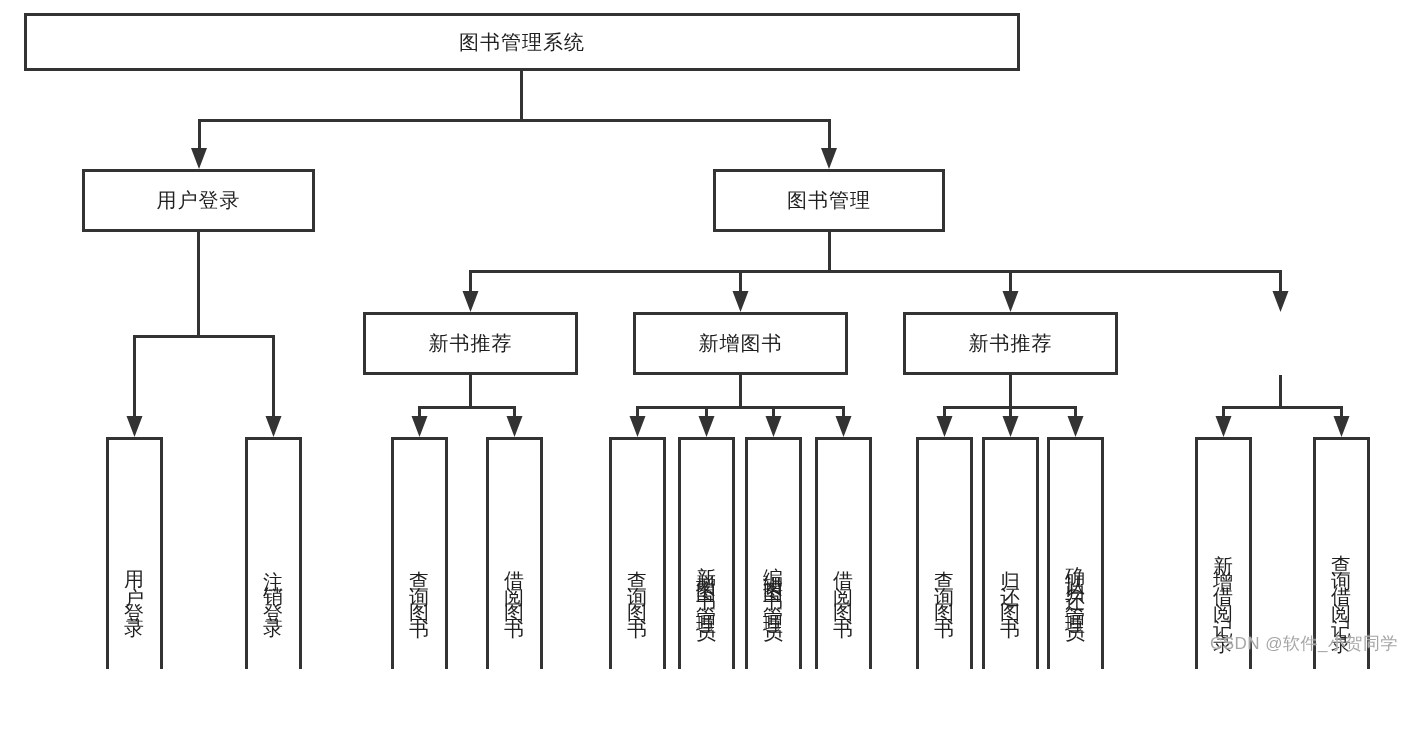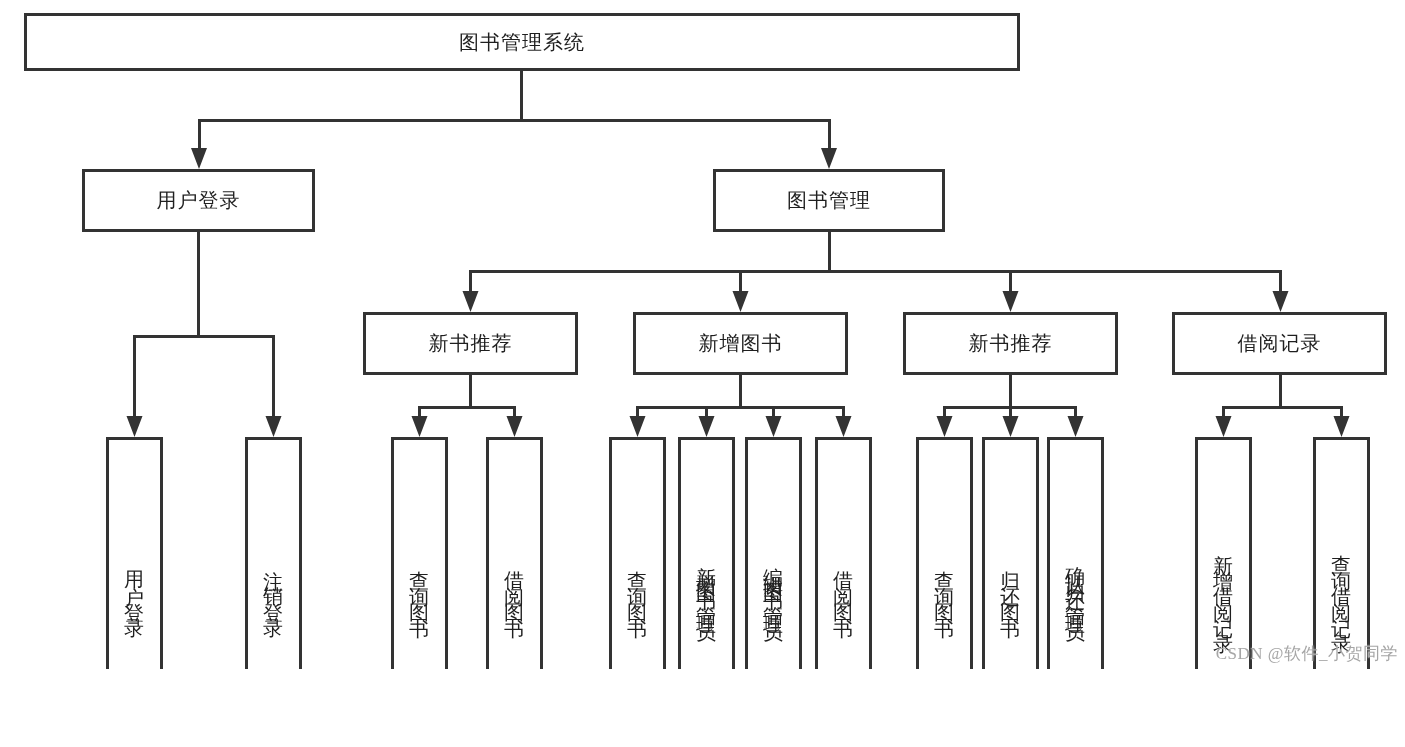--- a/index.html
+++ b/index.html
@@ -35,28 +35,27 @@
     font-size:20px;
     line-height:1;
     letter-spacing:16px;
     color:#1f1f1f;
     white-space:nowrap;
   }
   .vtext.long{letter-spacing:8px;}
   .watermark{
     position:absolute;
     right:7px;
-    bottom:4px;
+    bottom:14px;
     font-size:17px;
     color:#a6a6a6;
     letter-spacing:0.5px;
     z-index:3;
     white-space:nowrap;
     text-shadow:0 0 2px #ffffff;
-    font-family:Liberation Serif, serif;
   }
 </style>
 </head>
 <body>
 
 <div class="canvas">
 
   <svg class="connectors" width="1405" height="747" viewBox="0 0 1405 747" aria-hidden="true">
     <path fill="none" stroke="#333333" stroke-width="3" d="M521.5 71 L521.5 122
              M199.5 151 L199.5 120.5 L829.5 120.5 L829.5 151
@@ -110,23 +109,20 @@
 
   <div class="box" style="left:713px;top:169px;width:232px;height:63px">
     <span class="hlabel">图书管理</span>
   </div>
   <div class="box" style="left:633px;top:312px;width:215px;height:63px">
     <span class="hlabel">新增图书</span>
   </div>
   <div class="box" style="left:903px;top:312px;width:215px;height:63px">
     <span class="hlabel">新书推荐</span>
   </div>
-  <div class="box" style="left:1172px;top:312px;width:215px;height:63px">
-    <span class="hlabel">借阅记录</span>
-  </div>
 
   <div class="box leaf" style="left:106px">
     <span class="vtext">用户登录</span>
   </div>
   <div class="box leaf" style="left:245px">
     <span class="vtext">注销登录</span>
   </div>
 
   <div class="box leaf" style="left:391px">
     <span class="vtext">查询图书</span>

